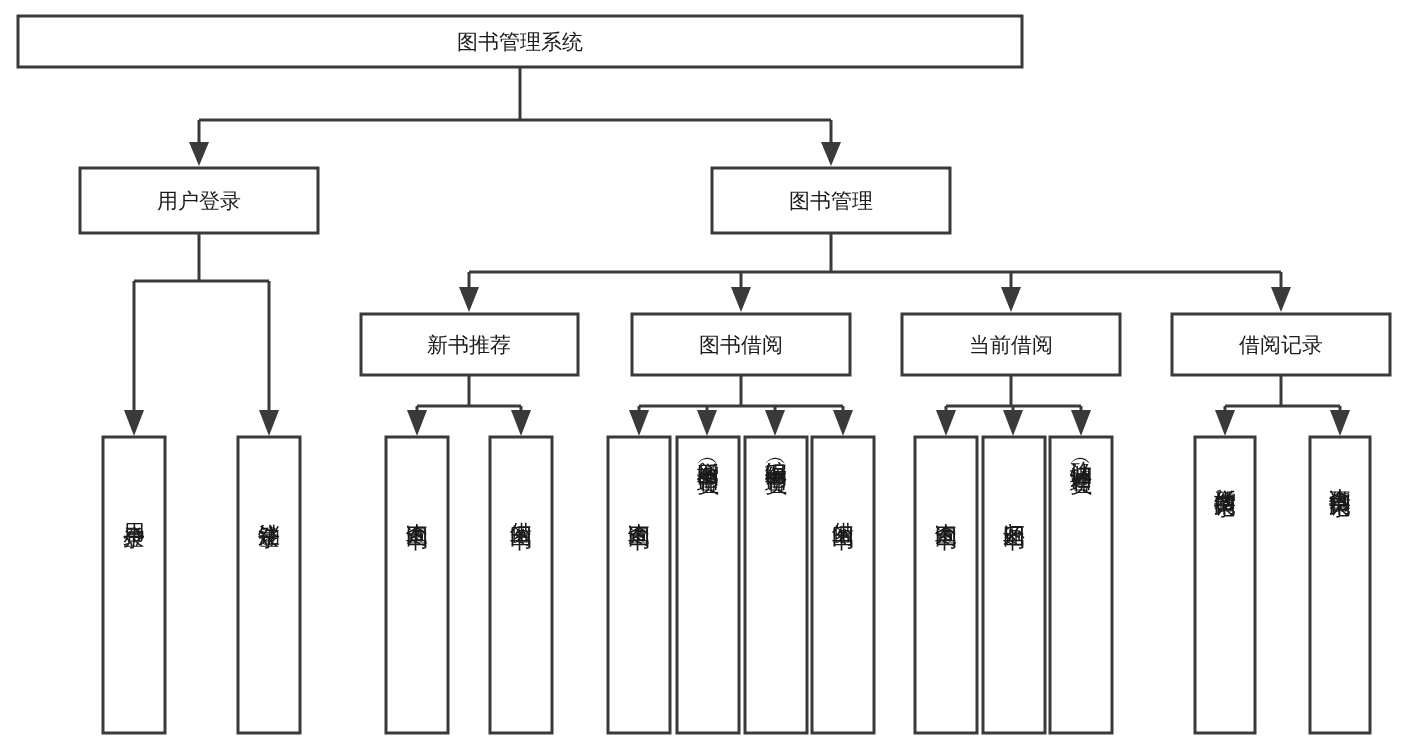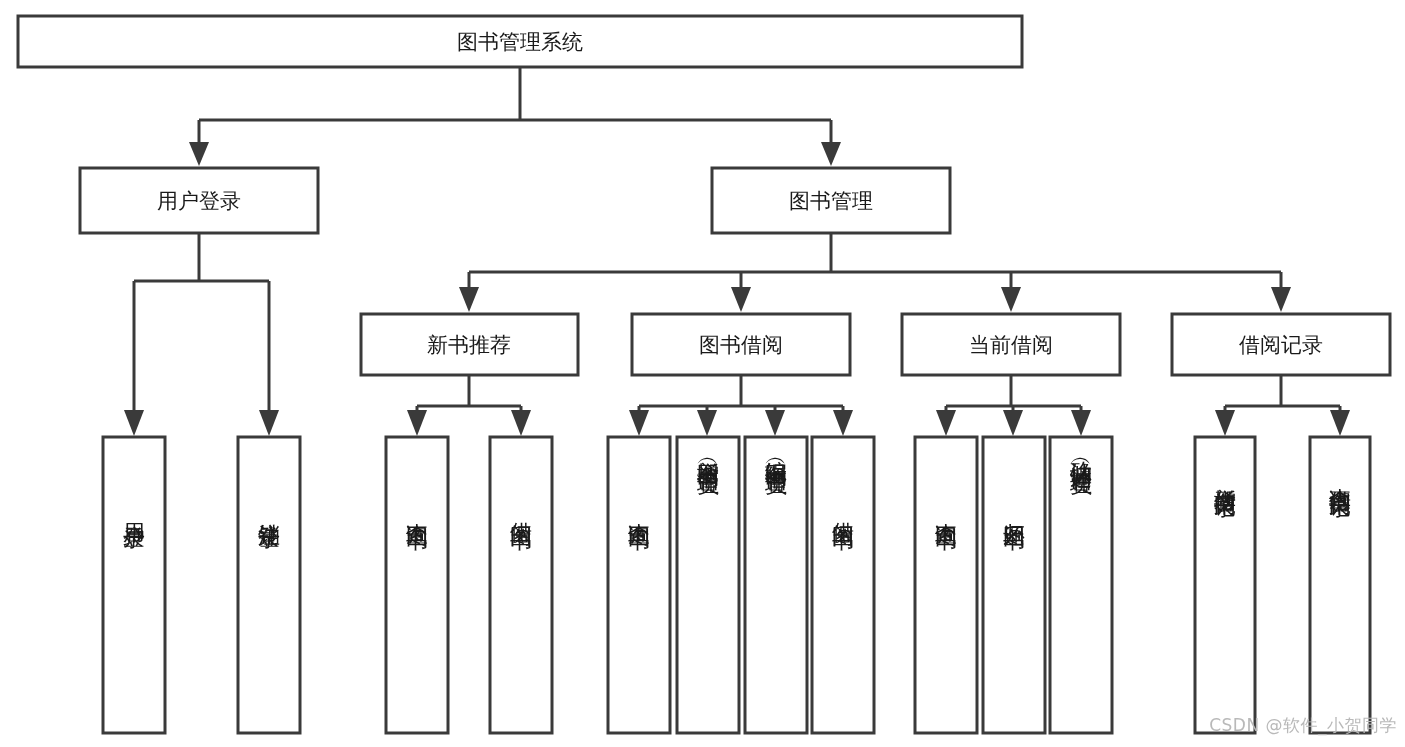--- a/index.html
+++ b/index.html
@@ -252,15 +252,14 @@
     <span class="node-label-v">确认归还（管理员）</span>
   </div>
 
   <div class="node-label-v-wrap" style="left:1195px; top:470px; width:60px; height:263px;">
     <span class="node-label-v">新增借阅记录</span>
   </div>
   <div class="node-label-v-wrap" style="left:1310px; top:470px; width:60px; height:263px;">
     <span class="node-label-v">查询借阅记录</span>
   </div>
 
-  <div class="watermark">CSDN @软件_小贺同学</div>
 
 </div>
 
 </body></html>

